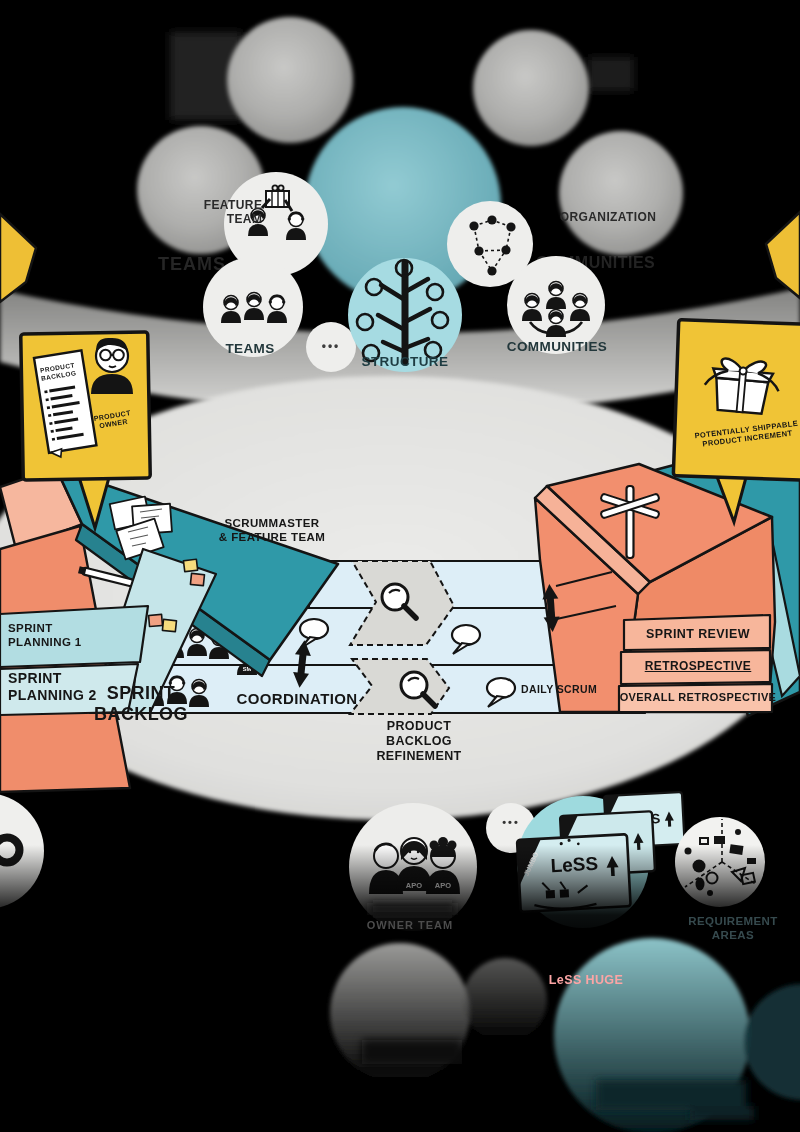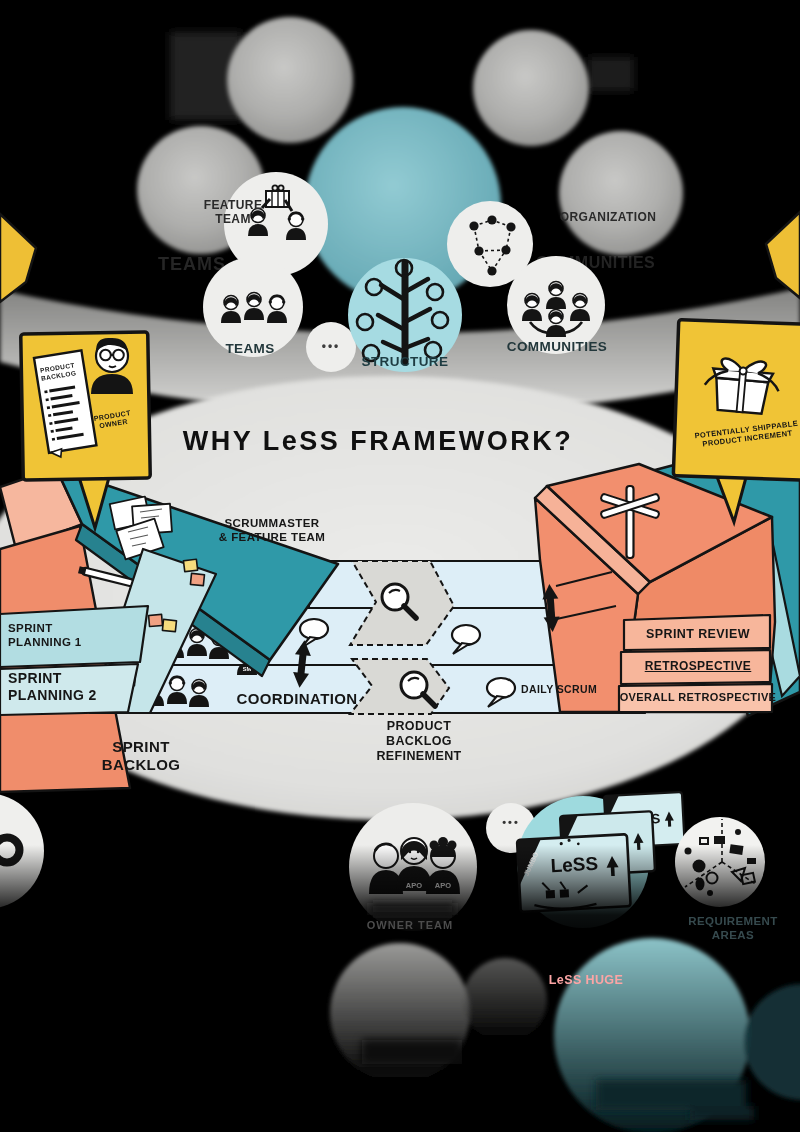--- a/index.html
+++ b/index.html
@@ -399,47 +399,46 @@
       <circle cx="802" cy="1042" r="58" fill="#14343a" opacity=".9"></circle>
     </g>
     <g filter="url(#f4)">
       <rect x="362" y="1040" width="100" height="24" fill="#111111"></rect>
       <rect x="370" y="903" width="85" height="12" fill="#161616"></rect>
       <rect x="596" y="1080" width="150" height="30" fill="#0e262b"></rect>
       <rect x="690" y="1106" width="64" height="14" fill="#0c2125"></rect>
     </g>
   </svg>
 
-  <div class="lbl cx" style="left:233px;top:198px;font-size:12px;color:#2a2a2a;">
+  <div class="lbl cx" style="left:233px;top:198px;font-size:12px;color:#2a2a2a;text-align:right;">
     <span>FEATURE</span><br><span>TEAM</span>
   </div>
   <div class="lbl cx" style="left:608px;top:210px;font-size:12px;color:#2a2a2a;">ORGANIZATION</div>
   <div class="lbl cx" style="left:250px;top:341px;font-size:13.5px;color:#22373b;">TEAMS</div>
   <div class="lbl cx" style="left:331px;top:339px;font-size:12px;color:#3d3d3d;letter-spacing:2px;">•••</div>
   <div class="lbl cx" style="left:405px;top:354px;font-size:13.5px;color:#1e3c42;">STRUCTURE</div>
   <div class="lbl cx" style="left:557px;top:339px;font-size:13.5px;color:#22373b;">COMMUNITIES</div>
 
-  <div class="lbl cx" style="left:378px;top:426px;font-size:27px;letter-spacing:2.5px;color:#101010;">WHY LeSS FRAMEWORK?</div>
 
   <div class="lbl cx" style="left:58px;top:364px;font-size:6.5px;transform:translateX(-50%) rotate(-9deg);">
     <span>PRODUCT</span><br><span>BACKLOG</span>
   </div>
   <div class="lbl cx" style="left:113px;top:412px;font-size:7px;transform:translateX(-50%) rotate(-9deg);">
     <span>PRODUCT</span><br><span>OWNER</span>
   </div>
   <div class="lbl cx" style="left:747px;top:426px;font-size:7.5px;transform:translateX(-50%) rotate(-7deg);">
     <span>POTENTIALLY SHIPPABLE</span><br><span>PRODUCT INCREMENT</span>
   </div>
 
   <div class="lbl cx" style="left:272px;top:517px;font-size:11.5px;">
     <span>SCRUMMASTER</span><br><span>&amp; FEATURE TEAM</span>
   </div>
   <div class="lbl wrap" style="left:8px;top:622px;font-size:11.5px;width:110px;">SPRINT PLANNING 1</div>
   <div class="lbl wrap" style="left:8px;top:670px;font-size:14px;width:110px;">SPRINT PLANNING 2</div>
-  <div class="lbl cx" style="left:141px;top:738px;font-size:15px;">
+  <div class="lbl cx" style="left:141px;top:683px;font-size:18px;">
     <span>SPRINT</span><br><span>BACKLOG</span>
   </div>
   <div class="lbl cx" style="left:297px;top:690px;font-size:15px;">COORDINATION</div>
   <div class="lbl" style="left:521px;top:683px;font-size:10.5px;text-align:center;">DAILY SCRUM</div>
   <div class="lbl cx" style="left:419px;top:719px;font-size:12.5px;">
     <span>PRODUCT</span><br><span>BACKLOG</span><br><span>REFINEMENT</span>
   </div>
   <div class="lbl cx" style="left:698px;top:627px;font-size:12.5px;">SPRINT REVIEW</div>
   <div class="lbl cx" style="left:698px;top:659px;font-size:12px;text-decoration:underline;">RETROSPECTIVE</div>
   <div class="lbl cx" style="left:698px;top:691px;font-size:11px;">OVERALL RETROSPECTIVE</div>

